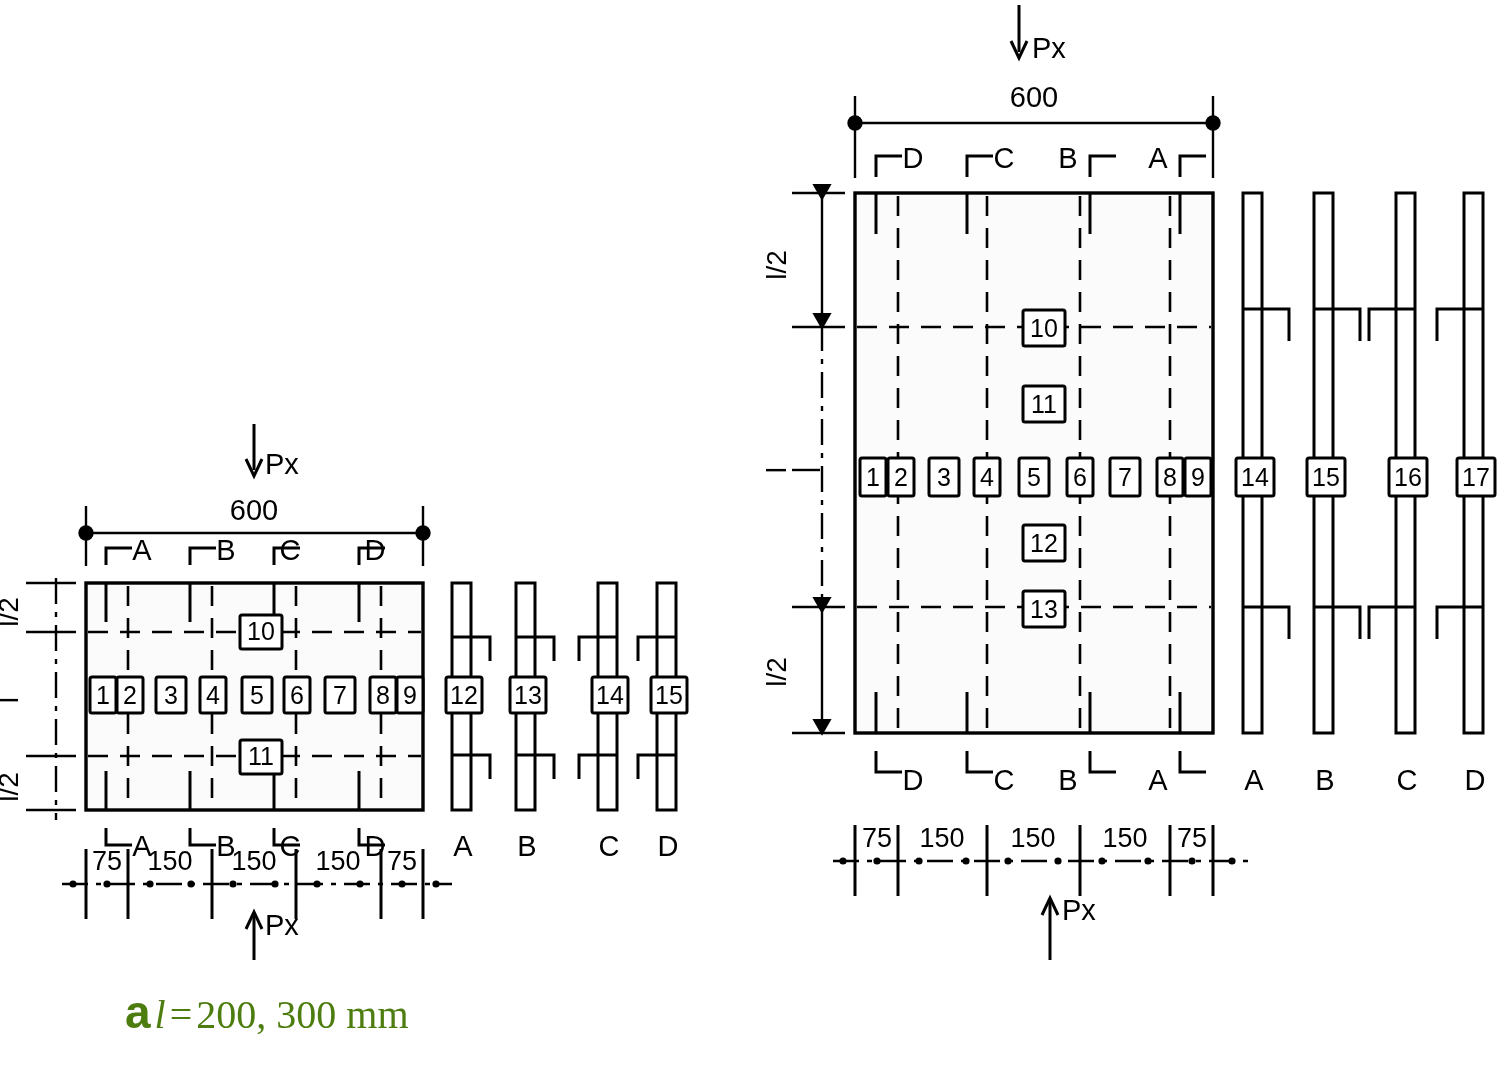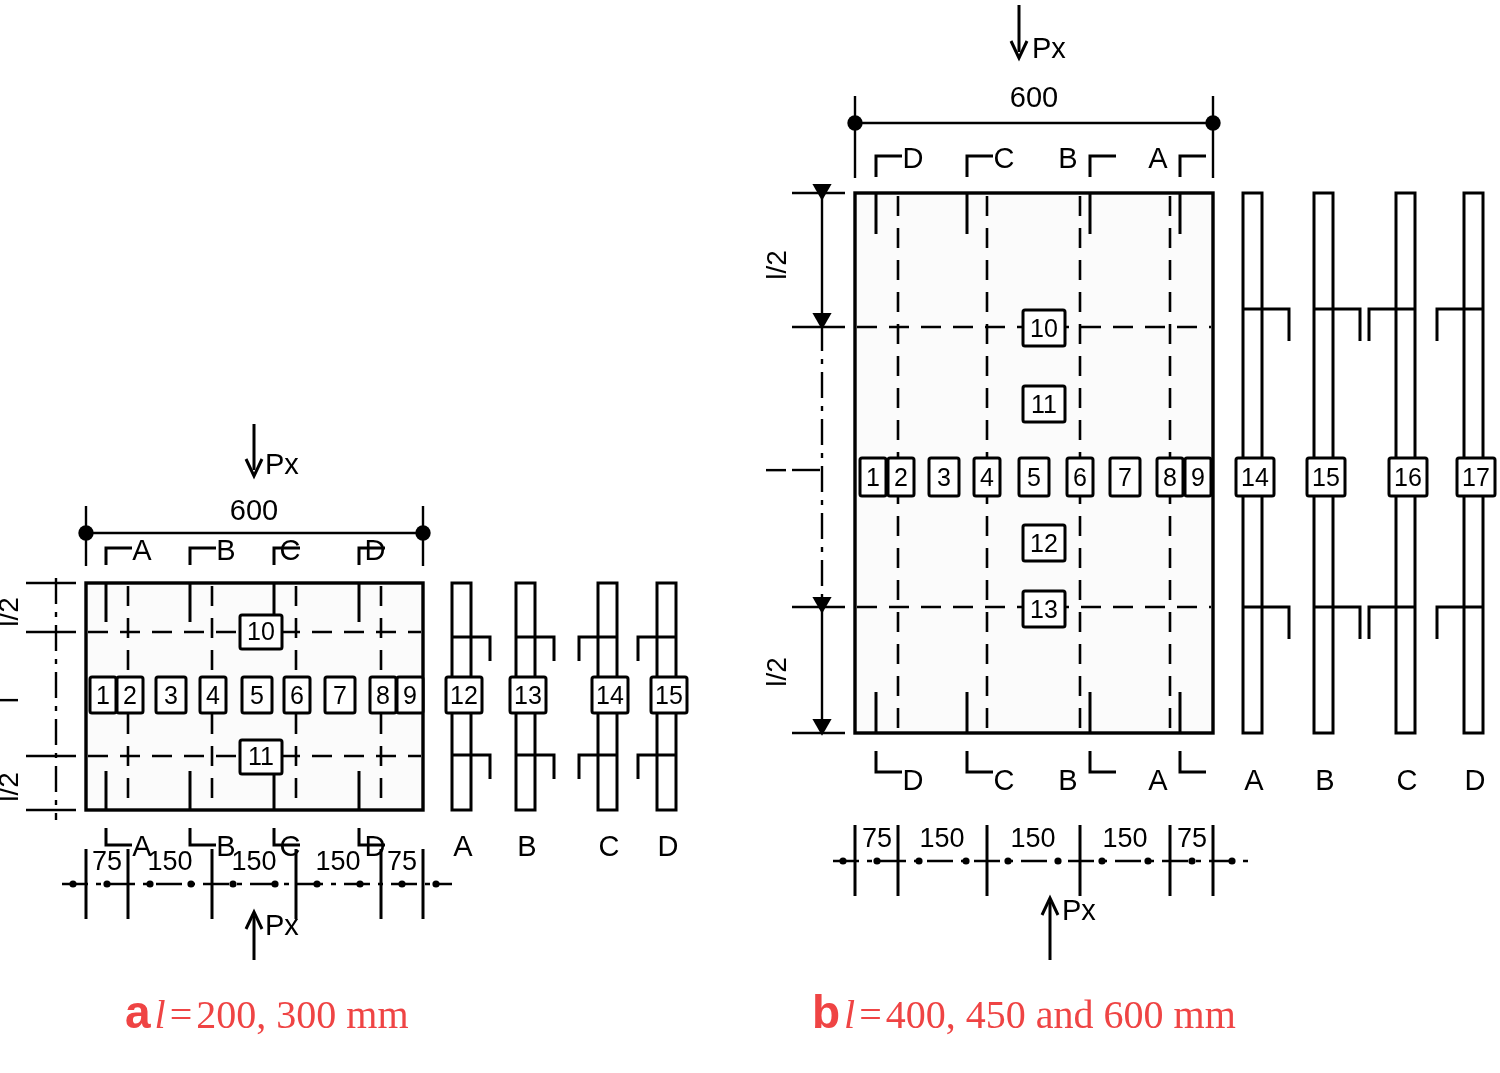--- a/index.html
+++ b/index.html
@@ -4,21 +4,21 @@
 <style>
   html,body{margin:0;padding:0;background:#ffffff;}
   body{
     width:1500px;height:1073px;position:relative;overflow:hidden;
     font-family:"Liberation Sans", sans-serif;
     color:#000;
   }
   .stage{position:absolute;left:0;top:0;width:1500px;height:1073px;}
   svg.figure{position:absolute;left:0;top:0;width:1500px;height:1073px;display:block;}
 
-  .cap{position:absolute;font-family:"Liberation Serif", serif;color:#ef4444;white-space:nowrap;}
+  .cap{position:absolute;font-family:"Liberation Serif", serif;color:#4d7c0f;white-space:nowrap;}
   .cap .letter{font-weight:bold;font-size:46px;font-family:"Liberation Sans",sans-serif;}
   .cap .ital{font-style:italic;font-size:40px;}
   .cap .rest{font-size:40px;}
   #capA{left:125px;top:985px;}
   #capB{left:812px;top:985px;}
 </style>
 </head>
 <body>
 
 <div class="stage">
@@ -390,20 +390,14 @@
   </g>
 </svg>
 
 <div class="cap" id="capA">
   <span class="letter">a</span>
   <span class="ital">l</span>
   <span class="rest">=</span>
   <span class="rest">200, 300 mm</span>
 </div>
 
-<div class="cap" id="capB">
-  <span class="letter">b</span>
-  <span class="ital">l</span>
-  <span class="rest">=</span>
-  <span class="rest">400, 450 and 600 mm</span>
+
 </div>
 
-</div>
-
 </body></html>

